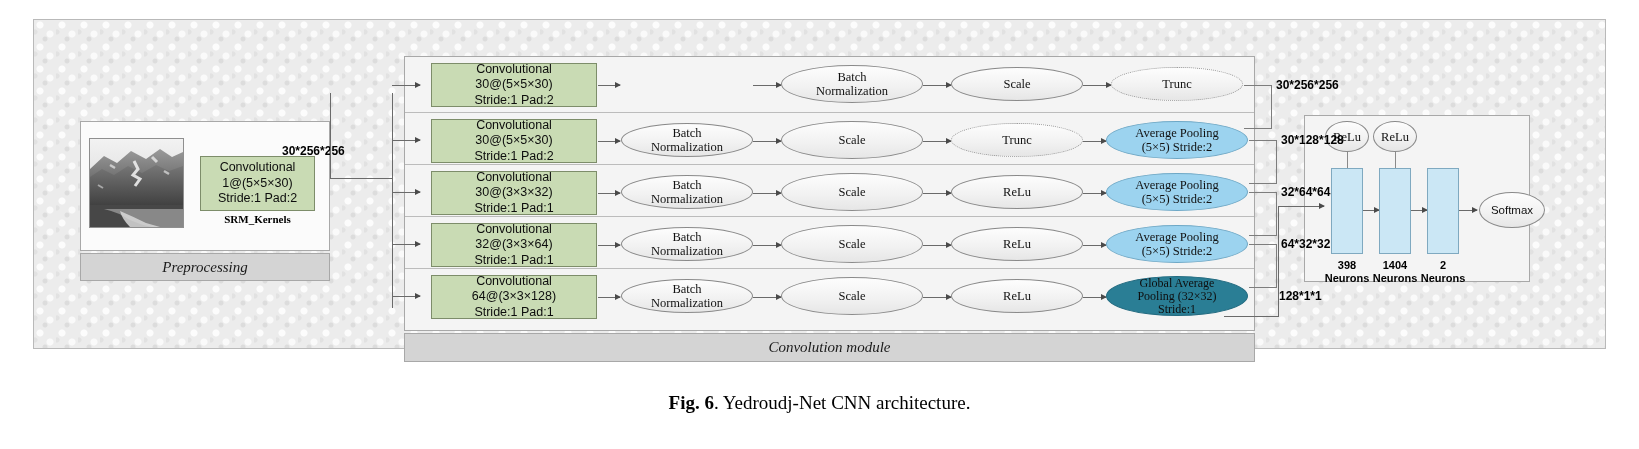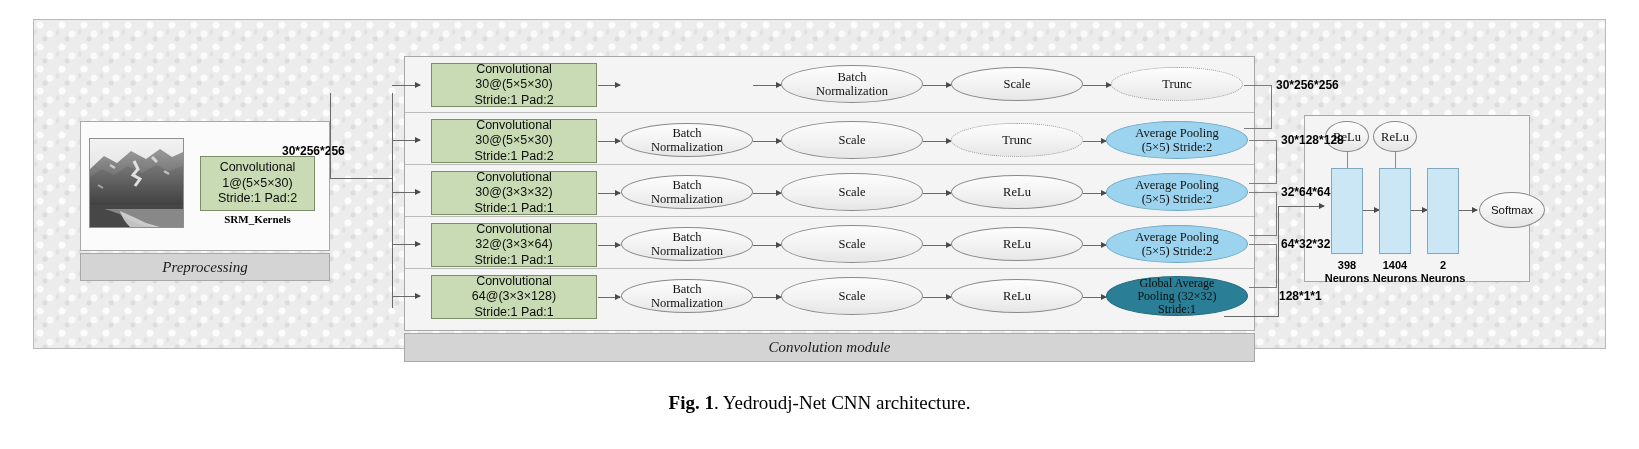--- a/index.html
+++ b/index.html
@@ -335,14 +335,14 @@
     <div class="dimlabel" style="left: 1247px; top: 165px; position: absolute;">32*64*64</div>
     <div class="fan-stub" style="top: 172px; position: absolute;"></div>
     <div class="bracket" style="left: 1215px; top: 224px; width: 28px; height: 44px; border-top: 1px solid rgb(125, 125, 125); border-bottom: 1px solid rgb(125, 125, 125); border-right: 1px solid rgb(125, 125, 125); position: absolute;"></div>
     <div class="dimlabel" style="left: 1247px; top: 217px; position: absolute;">64*32*32</div>
     <div class="fan-stub" style="top: 224px; position: absolute;"></div>
     <div class="dimlabel" style="left: 1245px; top: 269px; position: absolute;">128*1*1</div>
     <div class="fan-stub" style="top: 276px; position: absolute;"></div>
   </div>
 
 <div id="caption">
-  <b>Fig. 1</b><span>. Yedroudj-Net CNN architecture.</span>
+  <b>Fig. 6</b><span>. Yedroudj-Net CNN architecture.</span>
 </div>
 
 </body></html>

